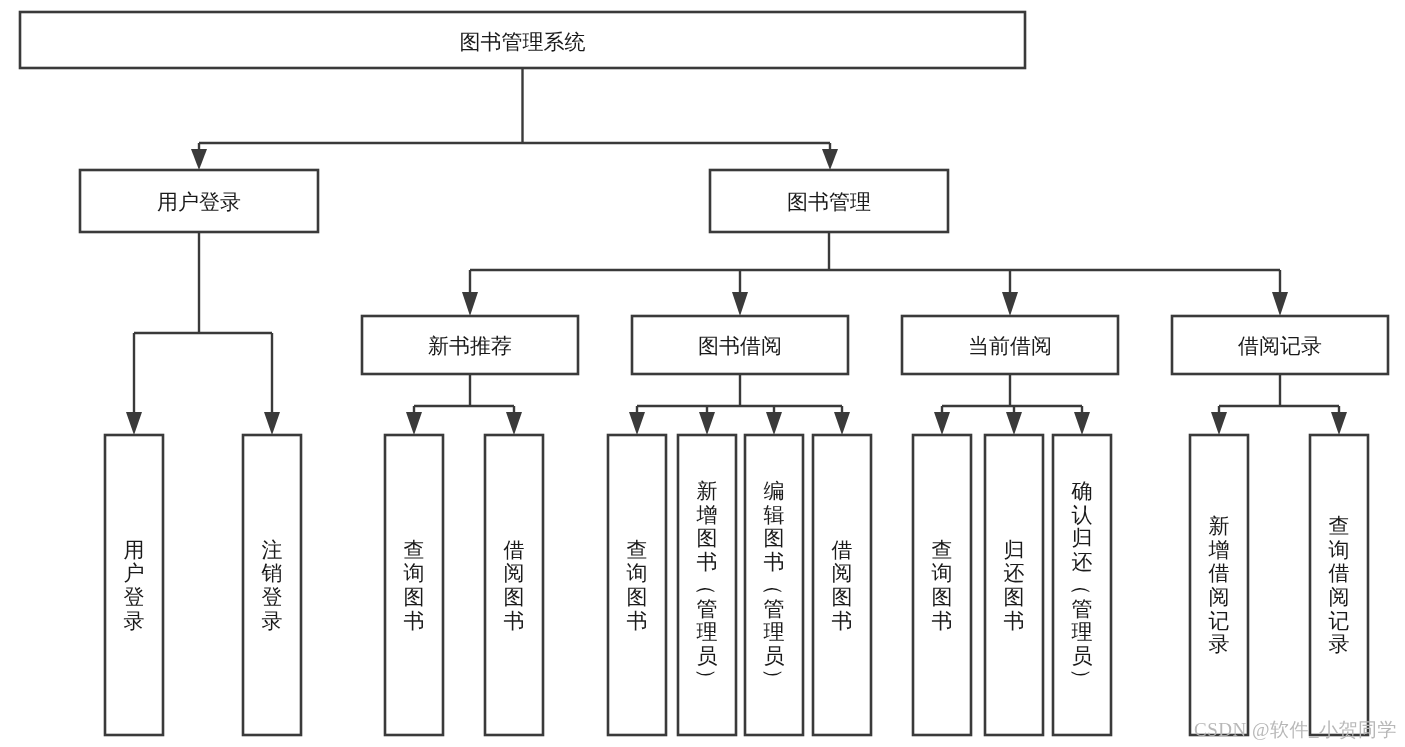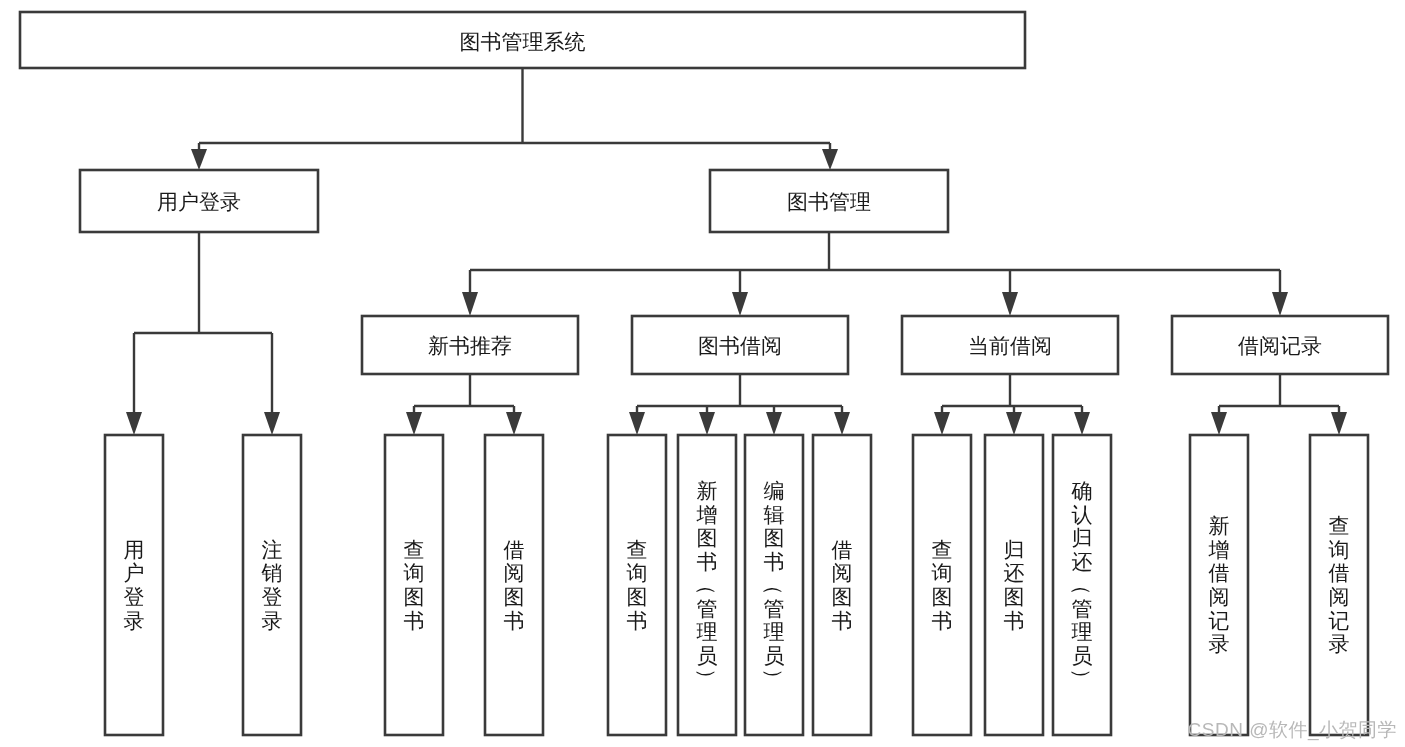--- a/index.html
+++ b/index.html
@@ -68,21 +68,21 @@
     display: block;
   }
   .leaf-label span.rot {
     display: block;
     transform: rotate(90deg);
   }
   .watermark {
     position: absolute;
     right: 8px;
     bottom: 4px;
-    font-family: Liberation Sans, sans-serif;
+    font-family: Liberation Serif, serif;
     font-size: 19px;
     color: #b8b8b8;
     white-space: nowrap;
     letter-spacing: 0.5px;
   }
 </style>
 </head>
 <body>
 
 <div id="diagram-root">

